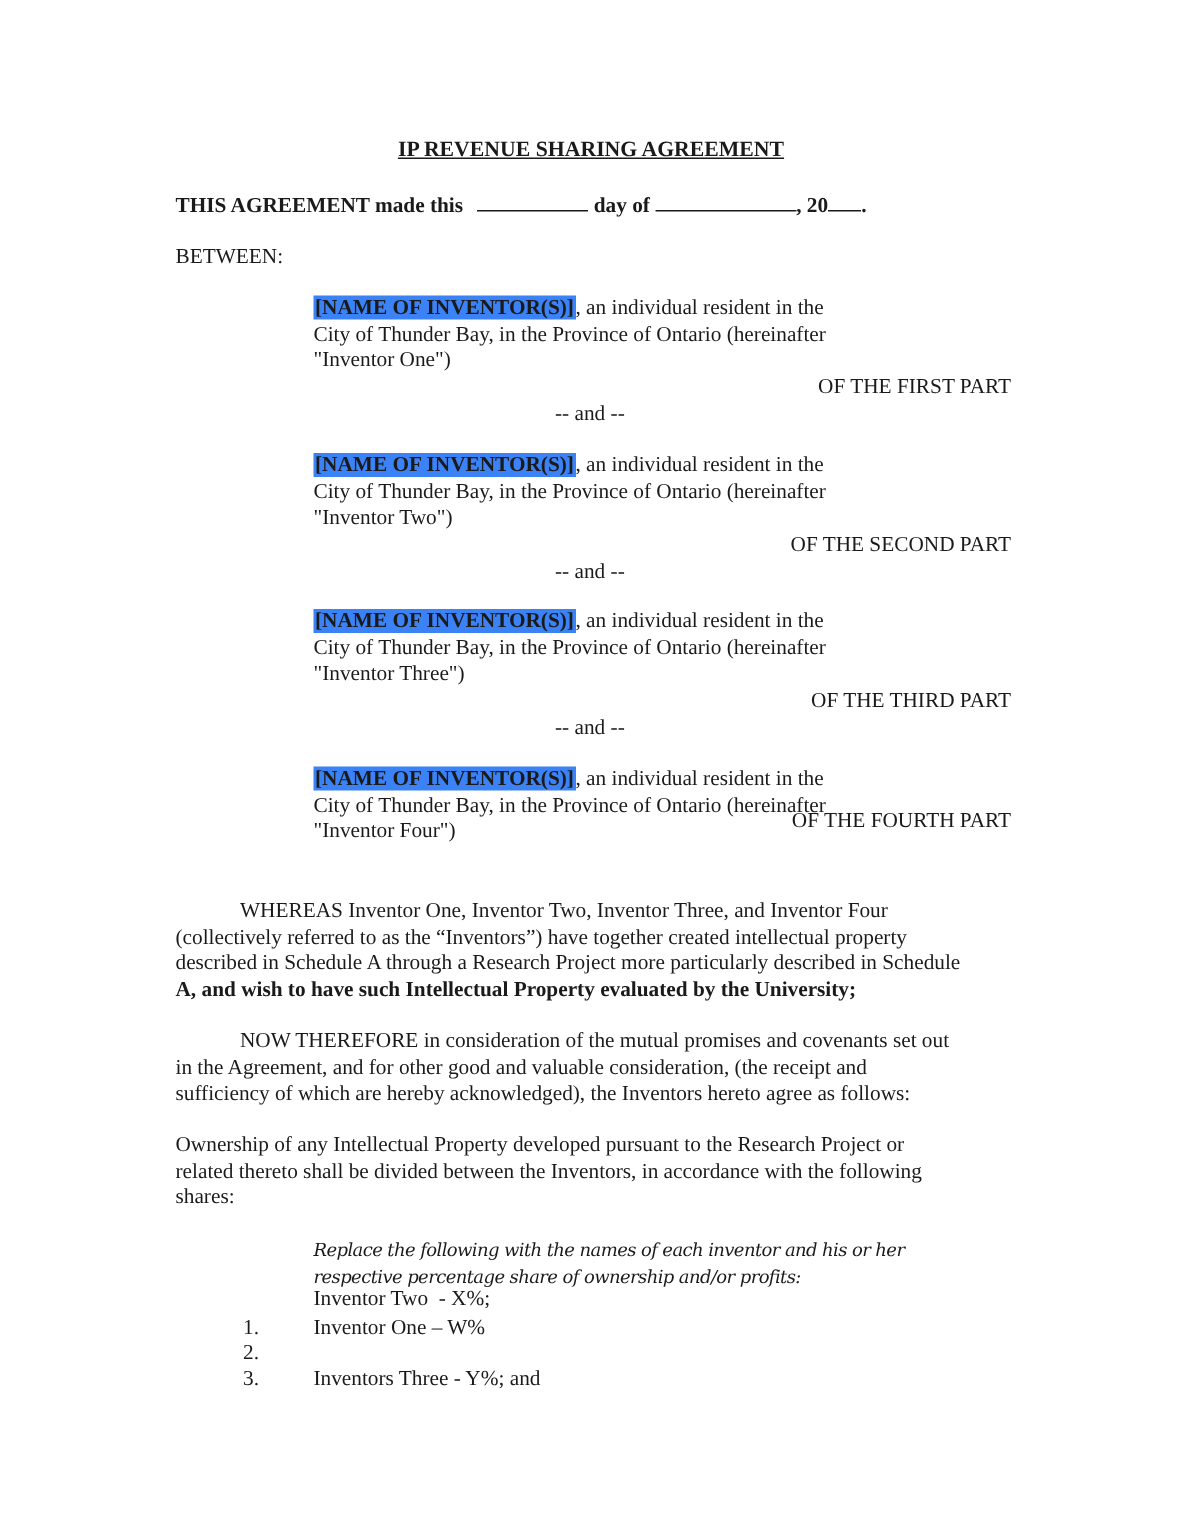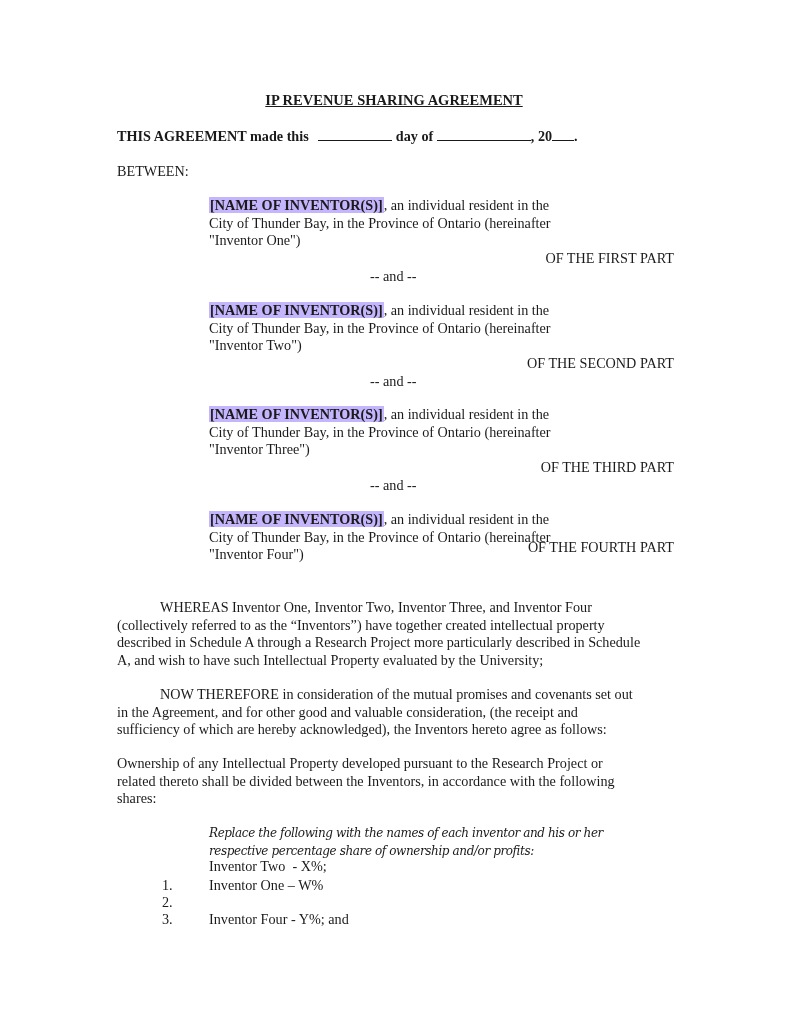--- a/index.html
+++ b/index.html
@@ -8,21 +8,21 @@
     font-family: "Liberation Serif", "DejaVu Serif", serif;
     color: #1a1a1a;
     font-size: 14.2px;
   }
   .abs { position: absolute; white-space: nowrap; }
   .title {
     left: 0; width: 788px; top: 92px; text-align: center;
     font-weight: bold; text-decoration: underline; font-size: 14.5px;
   }
   .blank { display: inline-block; border-bottom: 1.3px solid #1a1a1a; height: 12px; vertical-align: baseline; }
-  .hl { background: #c4b5fd; font-weight: bold; padding: 0 1px; }
+  .hl { background: #3b82f6; font-weight: bold; padding: 0 1px; }
   .party { left: 209px; line-height: 17.5px; }
   .part-label { right: 116px; text-align: left; }
   .and { left: 370px; }
   .para { left: 117px; width: 560px; line-height: 17.5px; white-space: normal; }
   .indent { display: inline-block; width: 43px; }
   .note {
     left: 209px; font-style: italic; font-size: 13px; line-height: 18px;
     font-family: "DejaVu Serif", serif; letter-spacing: -0.4px; font-size: 12px;
   }
   .li-num { left: 162px; }
@@ -70,21 +70,21 @@
   <div><span class="hl">[NAME OF INVENTOR(S)]</span><span>, an individual resident in the</span></div>
   <div>City of Thunder Bay, in the Province of Ontario (hereinafter</div>
   <div>"Inventor Four")</div>
 </div>
 <div class="abs part-label" style="top:539px;margin-left:40px;">OF THE FOURTH PART</div>
 
 <div class="abs para" style="top:599px;">
   <div style="white-space:nowrap;"><span class="indent"></span><span>WHEREAS Inventor One, Inventor Two, Inventor Three, and Inventor Four</span></div>
   <div style="white-space:nowrap;">(collectively referred to as the “Inventors”) have together created intellectual property</div>
   <div style="white-space:nowrap;">described in Schedule A through a Research Project more particularly described in Schedule</div>
-  <div style="white-space:nowrap;">A, and wish to have such Intellectual Property evaluated by the University;</div>
+  <div style="white-space:nowrap;font-weight:bold;">A, and wish to have such Intellectual Property evaluated by the University;</div>
 </div>
 
 <div class="abs para" style="top:686px;">
   <div style="white-space:nowrap;"><span class="indent"></span><span>NOW THEREFORE in consideration of the mutual promises and covenants set out</span></div>
   <div style="white-space:nowrap;">in the Agreement, and for other good and valuable consideration, (the receipt and</div>
   <div style="white-space:nowrap;">sufficiency of which are hereby acknowledged), the Inventors hereto agree as follows:</div>
 </div>
 
 <div class="abs para" style="top:755px;">
   <div style="white-space:nowrap;">Ownership of any Intellectual Property developed pursuant to the Research Project or</div>
@@ -95,13 +95,13 @@
 <div class="abs note" style="top:824px;">
   <div>Replace the following with the names of each inventor and his or her</div>
   <div>respective percentage share of ownership and/or profits:</div>
 </div>
 
 <div class="abs li-num" style="top:877px;">1.</div>
 <div class="abs li-text" style="top:877px;">Inventor One – W%</div>
 <div class="abs li-num" style="top:894px;">2.</div>
 <div class="abs li-text" style="top:858px; white-space:pre;">Inventor Two  - X%;</div>
 <div class="abs li-num" style="top:911px;">3.</div>
-<div class="abs li-text" style="top:911px;">Inventor Four - Y%; and</div>
+<div class="abs li-text" style="top:911px;">Inventors Three - Y%; and</div>
 
 </body></html>

